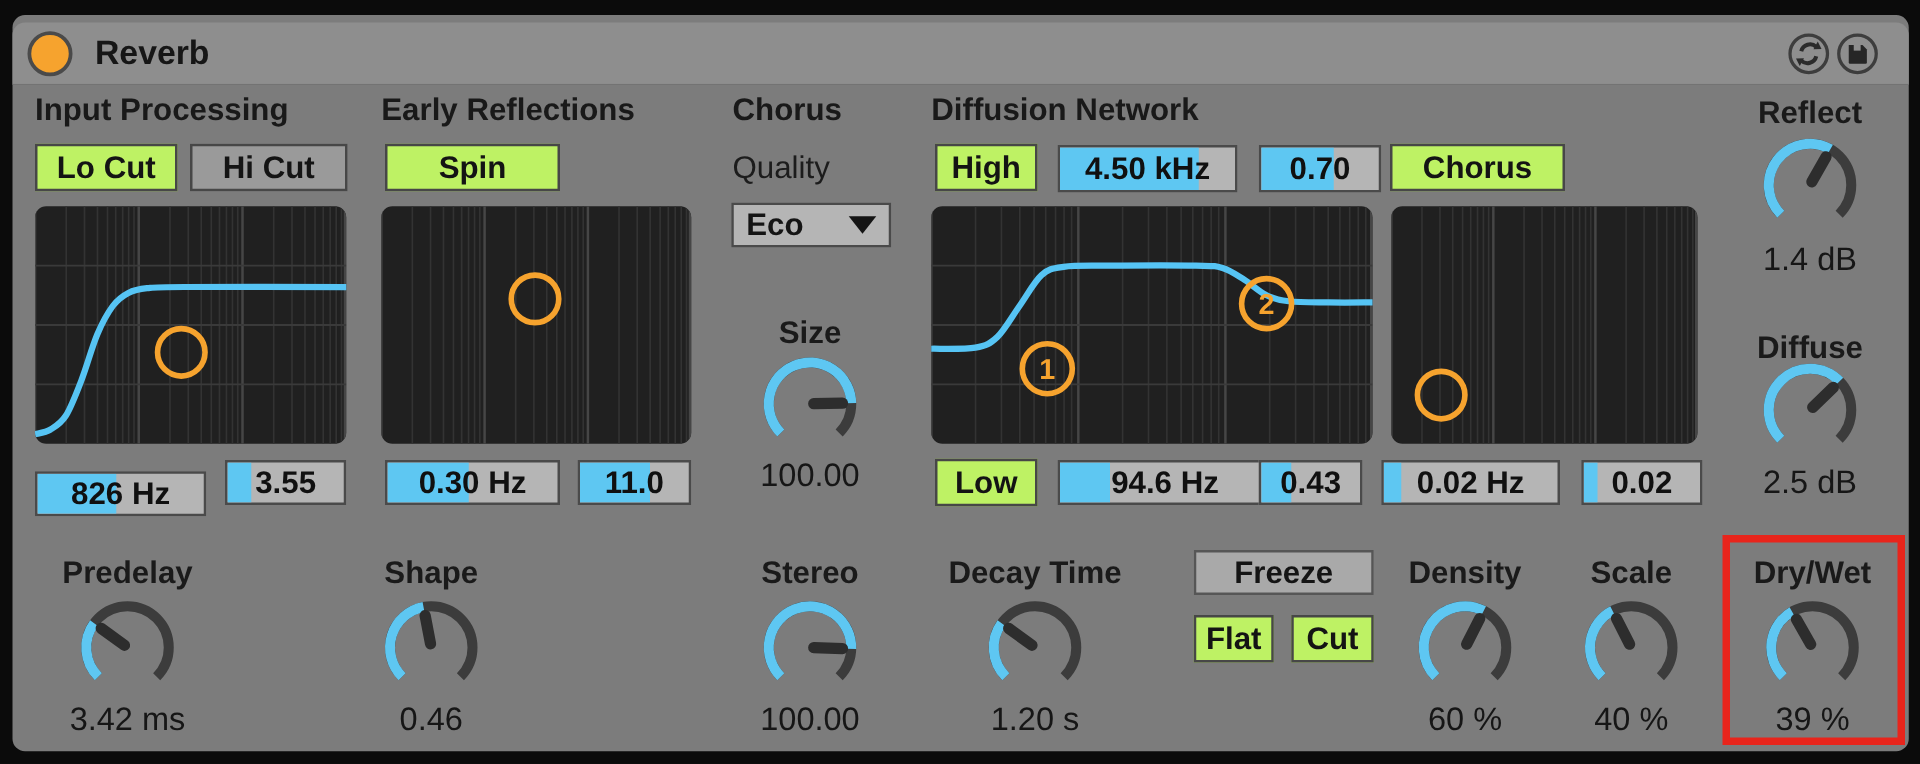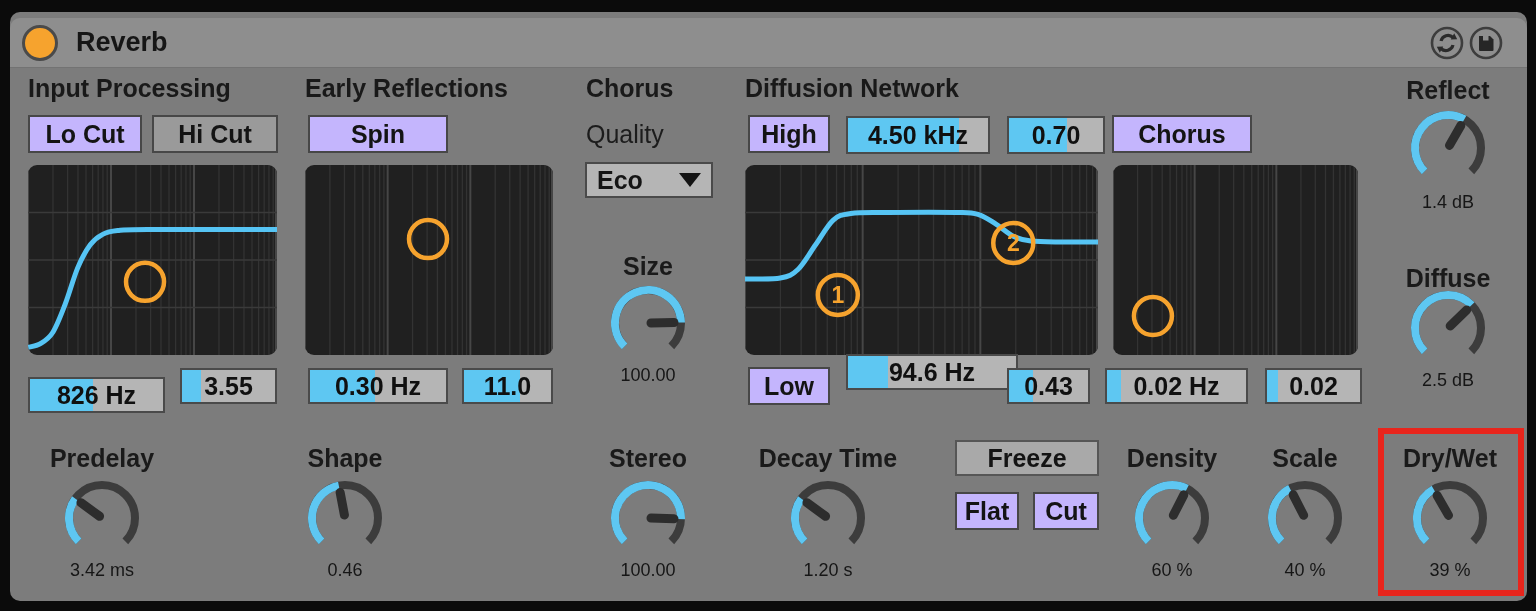--- a/index.html
+++ b/index.html
@@ -10,34 +10,34 @@
             border-radius:10px 10px 0 0;border-bottom:1px solid #737373;box-sizing:border-box;margin-top:6px;}
   .led{position:absolute;left:12px;top:7px;width:30px;height:30px;border-radius:50%;
        background:#f6a32e;border:3px solid #4a4a4a;box-sizing:content-box;}
   .title{position:absolute;left:66px;top:0;height:49px;line-height:49px;font-size:27px;font-weight:700;color:#161616;}
   .tb-icon{position:absolute;top:8px;width:34px;height:34px;}
   .section-header{position:absolute;font-size:25px;font-weight:700;color:#191919;white-space:nowrap;}
   .sub-label{position:absolute;font-size:25px;font-weight:500;color:#1c1c1c;white-space:nowrap;}
   .btn{position:absolute;height:38px;border:2px solid #474747;box-sizing:border-box;
        display:flex;align-items:center;justify-content:center;cursor:default;}
   .btn .btn-label{font-size:25px;font-weight:700;color:#141414;white-space:nowrap;}
-  .btn.on{background:#c4b5fd;}
+  .btn.on{background:#bef264;}
   .btn.off{background:#9a9a9a;}
   .btn.freeze-style{background:#a9a9a9;border-color:#565656;}
   .vbox{position:absolute;height:36px;background:#b5b5b5;border:2px solid #4a4a4a;box-sizing:border-box;overflow:hidden;}
   .vfill{position:absolute;left:0;top:0;bottom:0;background:#5ec7f2;}
   .vtext{position:absolute;left:0;right:0;top:0;bottom:0;display:flex;align-items:center;justify-content:center;
          font-size:25px;font-weight:600;color:#101010;white-space:nowrap;}
   .graph{position:absolute;background:#202020;border-radius:9px;overflow:hidden;}
   .dropdown{position:absolute;background:#b5b5b5;border:2px solid #4a4a4a;box-sizing:border-box;
             display:flex;align-items:center;justify-content:space-between;padding:0 10px;}
   .dd-text{font-size:25px;font-weight:600;color:#141414;}
   .dd-arrow{width:0;height:0;border-left:11px solid transparent;border-right:11px solid transparent;border-top:14px solid #141414;}
   .klabel{position:absolute;width:160px;text-align:center;font-size:25px;font-weight:600;color:#1a1a1a;white-space:nowrap;}
-  .kvalue{position:absolute;width:160px;text-align:center;font-size:18px;font-weight:500;color:#161616;white-space:nowrap;}
+  .kvalue{position:absolute;width:160px;text-align:center;font-size:26px;font-weight:500;color:#161616;white-space:nowrap;}
   .knob{position:absolute;overflow:visible;}
   .red-box{position:absolute;border:6px solid #e8251c;box-sizing:border-box;pointer-events:none;z-index:5;}
 </style>
 </head>
 <body>
 
 <div class="stage">
   <div class="device">
 
     <div class="titlebar">
@@ -253,21 +253,21 @@
         <line x1="232.34967326783098" y1="0" x2="232.34967326783098" y2="190" stroke="#333333" stroke-width="1.3"></line>
         <line x1="237.08568227100872" y1="0" x2="237.08568227100872" y2="190" stroke="#333333" stroke-width="1.3"></line>
         <line x1="241.2631382708782" y1="0" x2="241.2631382708782" y2="190" stroke="#333333" stroke-width="1.3"></line>
         <line x1="244" y1="0" x2="244" y2="190" stroke="#464646" stroke-width="2"></line>
         <circle cx="39.935" cy="151.05" r="19" stroke="#f6a32e" stroke-width="4.5" fill="none"></circle>
       </svg>
 
     <div class="btn on" style="left:738px;top:355px;width:82px;">
         <span class="btn-label">Low</span>
       </div>
-    <div class="vbox" style="left:836px;top:342px;width:172px;">
+    <div class="vbox" style="left:836px;top:356px;width:172px;">
         <div class="vfill" style="width: 24%;"></div>
         <span class="vtext">94.6 Hz</span>
       </div>
     <div class="vbox" style="left:997px;top:356px;width:83px;">
         <div class="vfill" style="width: 30%;"></div>
         <span class="vtext">0.43</span>
       </div>
     <div class="vbox" style="left:1095px;top:356px;width:143px;">
         <div class="vfill" style="width: 10%;"></div>
         <span class="vtext">0.02 Hz</span>

